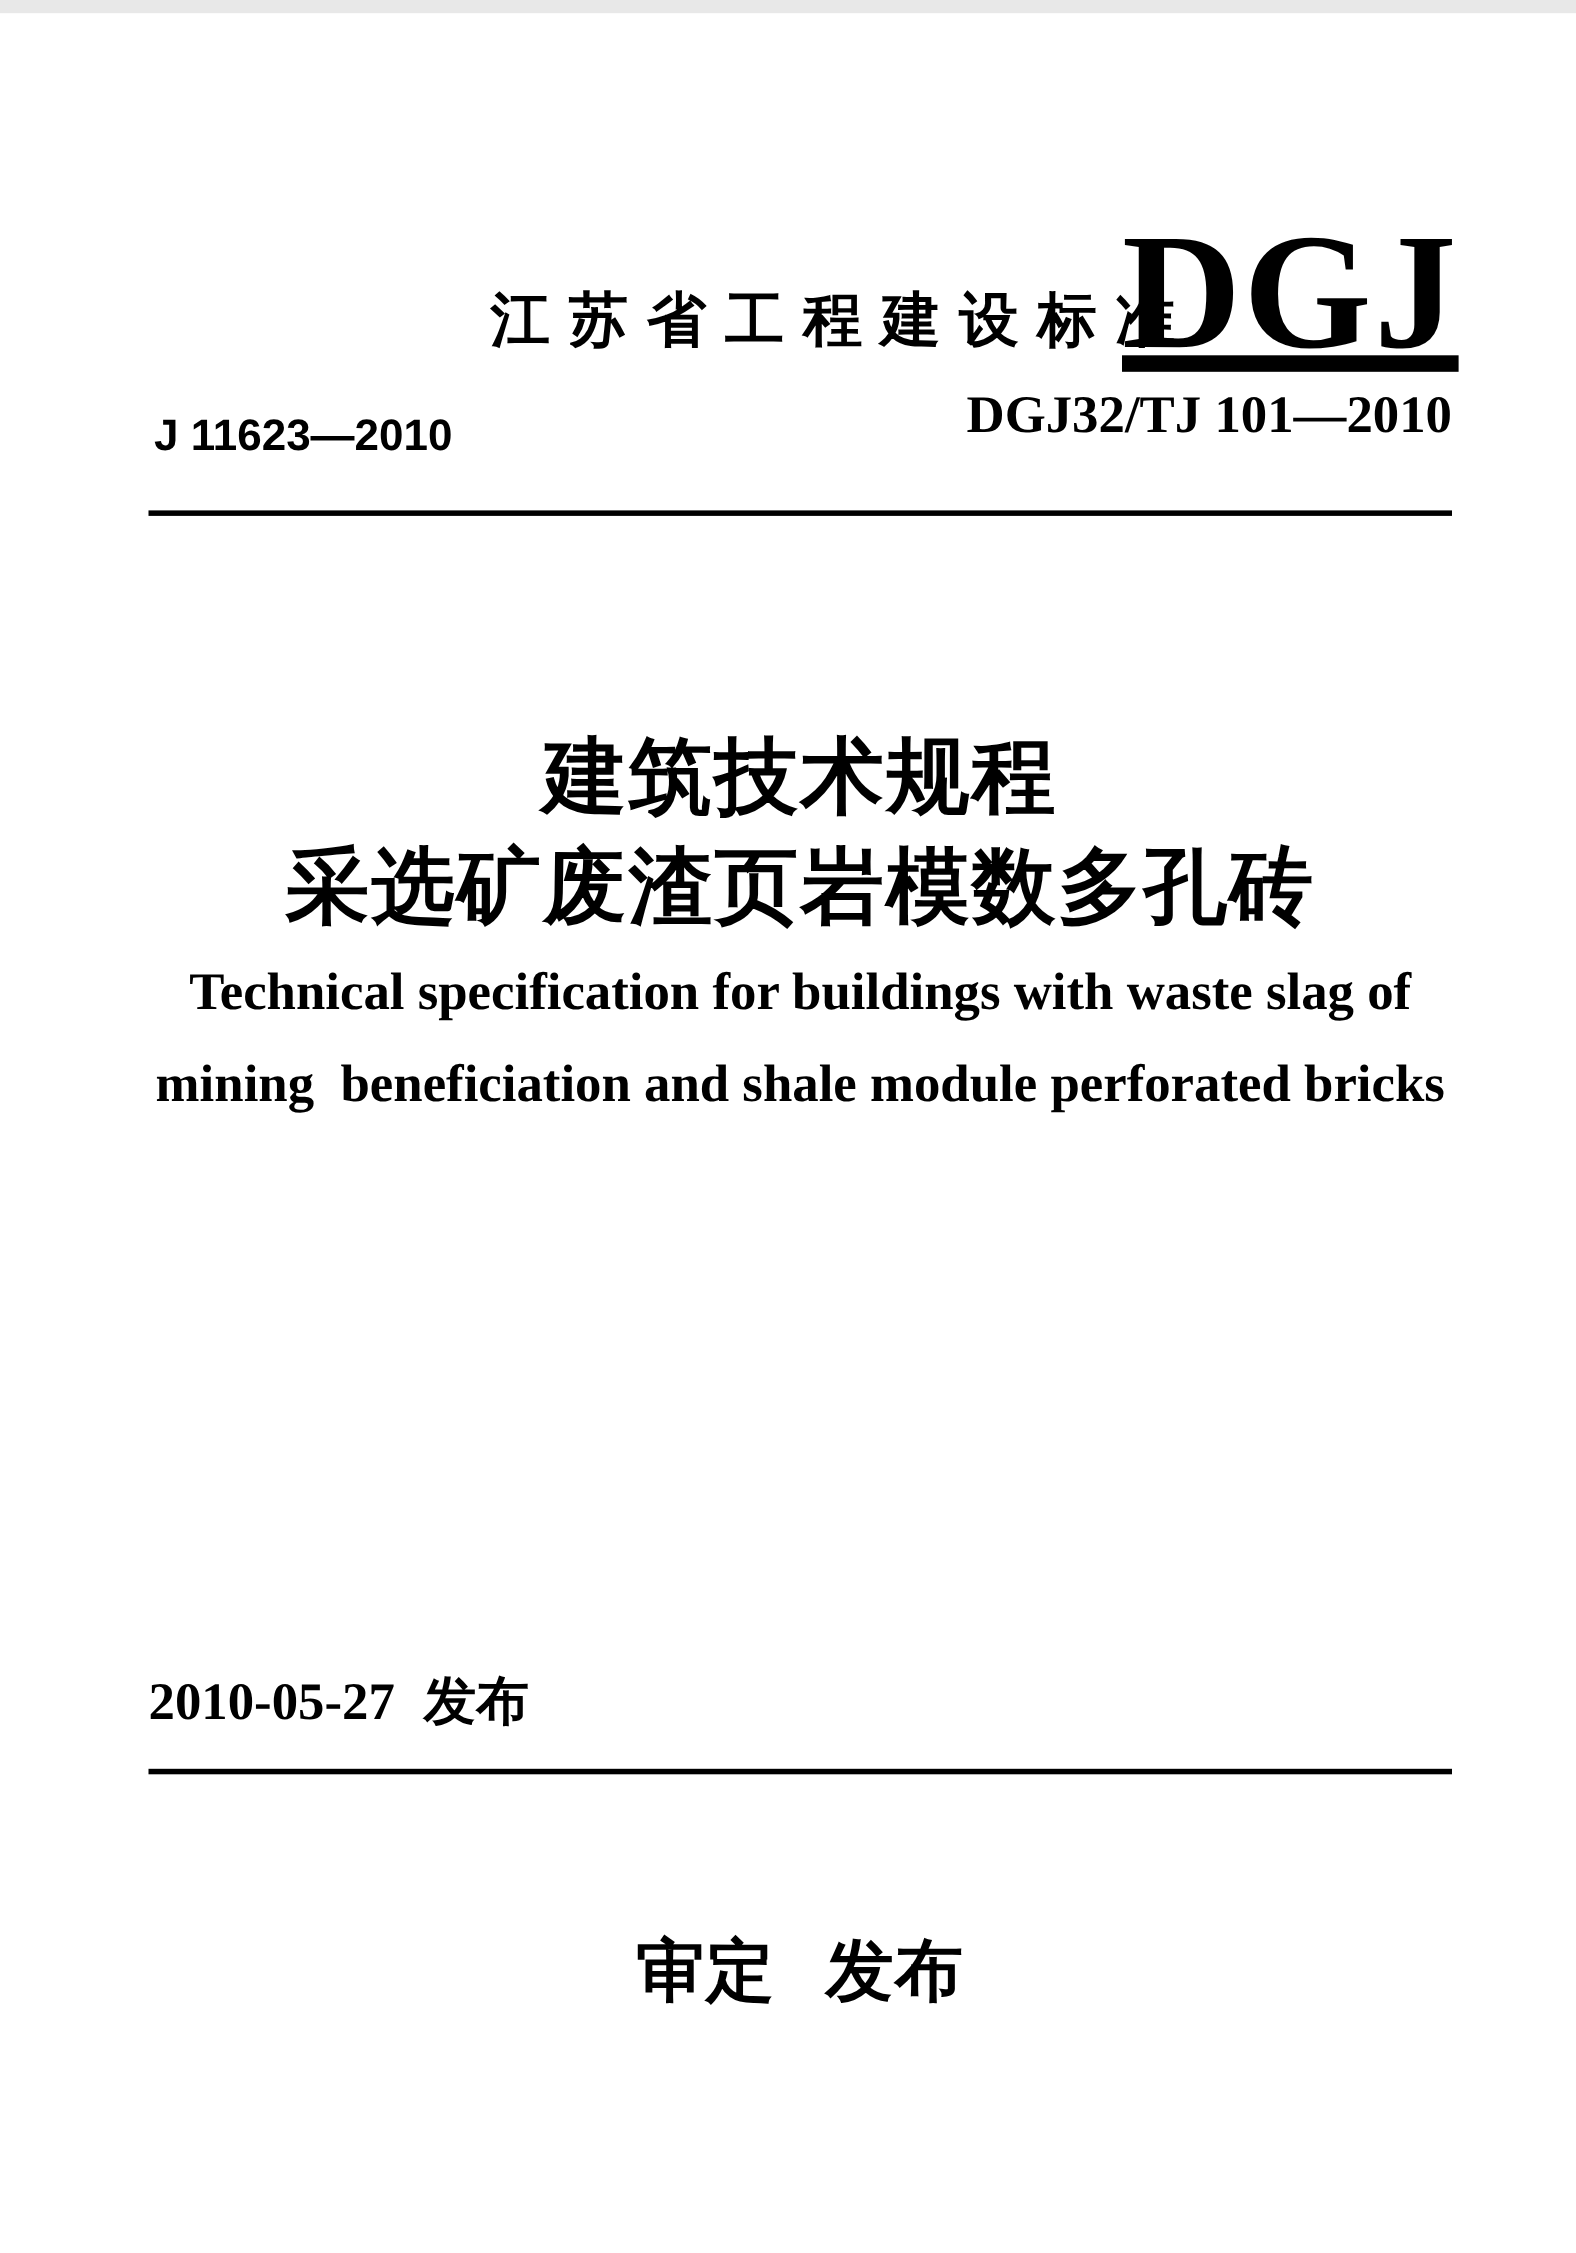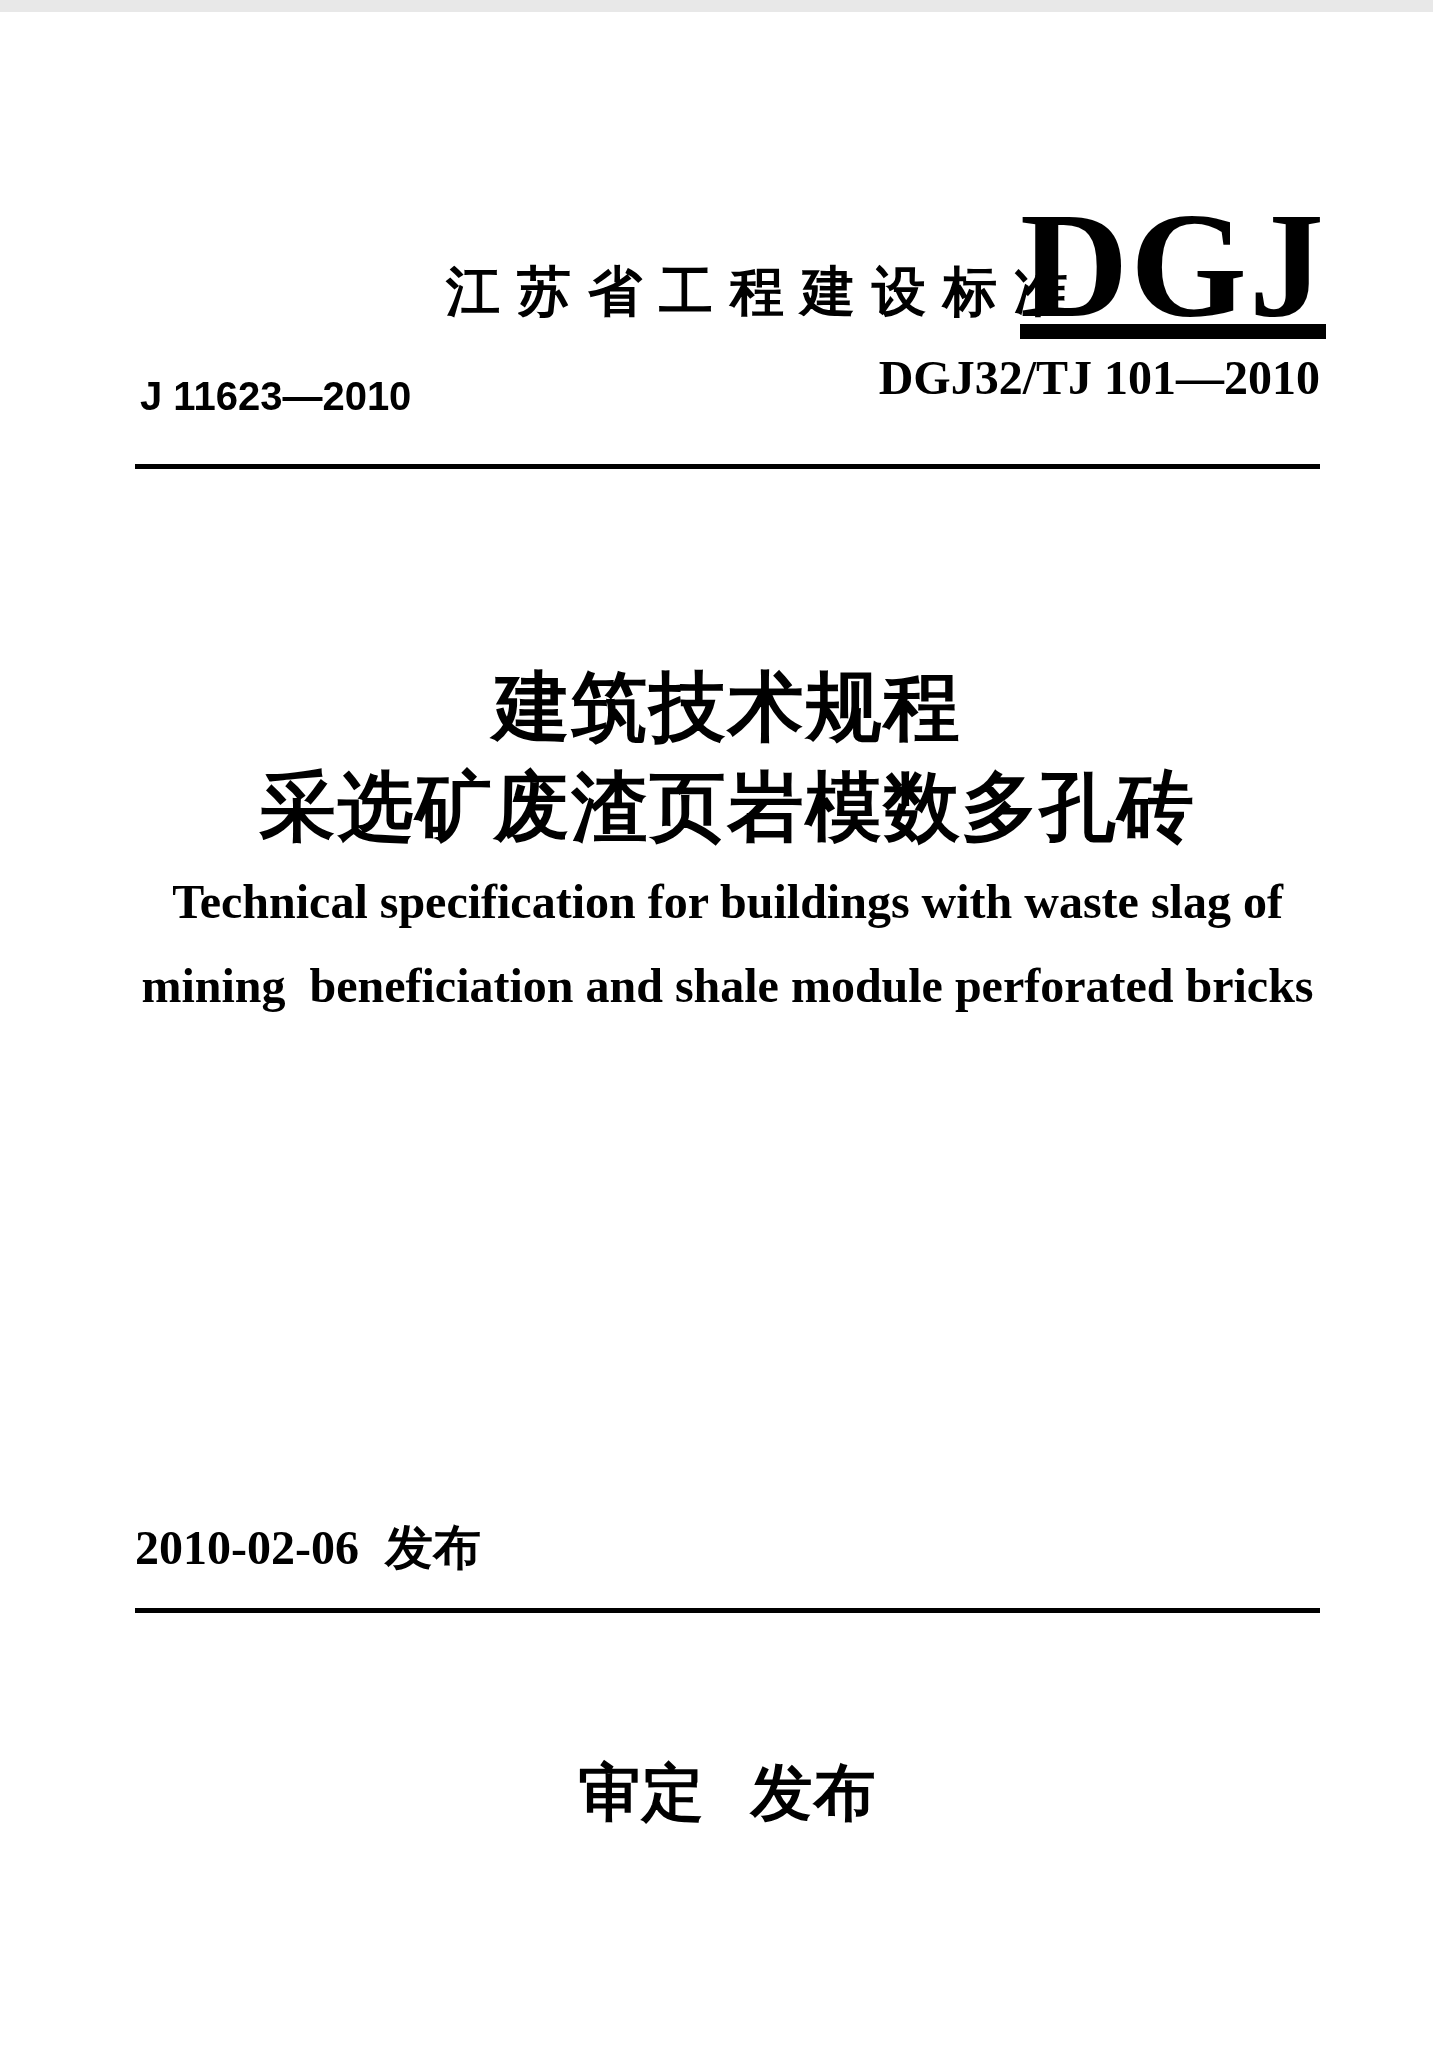--- a/index.html
+++ b/index.html
@@ -157,21 +157,21 @@
 
   <div class="title-block">
     <div class="title-zh">建筑技术规程</div>
     <div class="title-zh">采选矿废渣页岩模数多孔砖</div>
     <div class="title-en">Technical specification for buildings with waste slag of</div>
     <div class="title-en">mining  beneficiation and shale module perforated bricks</div>
   </div>
 
   <div class="dates-row">
     <div class="date-group">
-      <span class="date-num">2010-02-06</span>
+      <span class="date-num">2010-05-27</span>
       <span class="date-label">发布</span>
     </div>
   </div>
 
   <div class="rule rule-bottom"></div>
 
   <div class="footer-row">
     <span>审定</span>
     <span>发布</span>
   </div>

